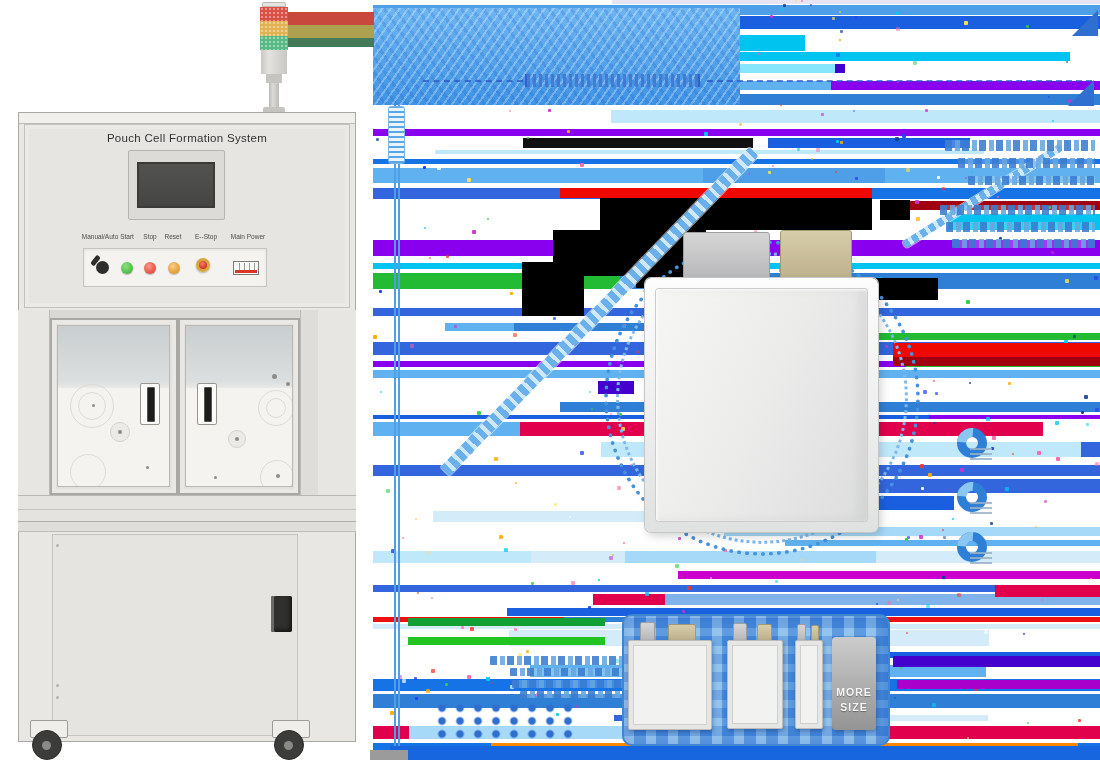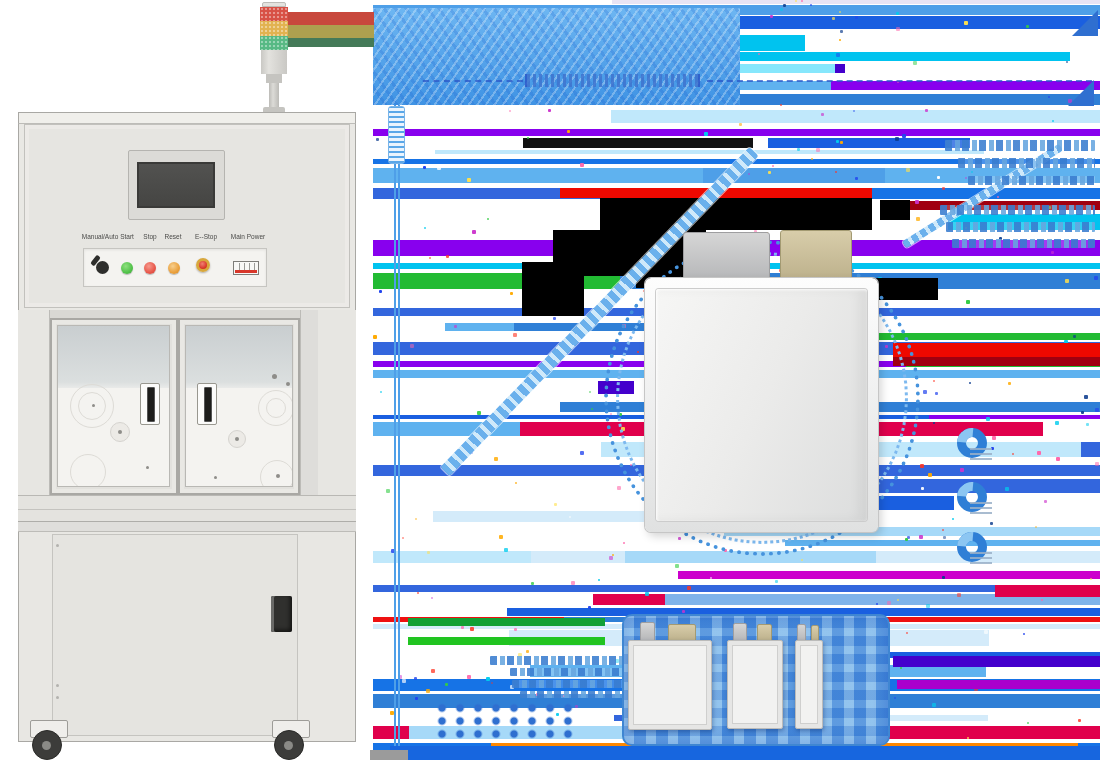--- a/index.html
+++ b/index.html
@@ -623,20 +623,21 @@
     <div class="size-panel"></div>
     <div class="tab-s tab-neg" style="left:640px;top:622px;width:15px;height:20px;"></div>
     <div class="tab-s tab-pos" style="left:668px;top:624px;width:28px;height:18px;"></div>
     <div class="cell-small" style="left:628px;top:640px;width:84px;height:90px;"></div>
     <div class="tab-s tab-neg" style="left:733px;top:623px;width:14px;height:19px;"></div>
     <div class="tab-s tab-pos" style="left:757px;top:624px;width:15px;height:18px;"></div>
     <div class="cell-small" style="left:727px;top:640px;width:56px;height:89px;"></div>
     <div class="tab-s tab-neg" style="left:797px;top:624px;width:9px;height:18px;"></div>
     <div class="tab-s tab-pos" style="left:811px;top:625px;width:8px;height:17px;"></div>
     <div class="cell-small" style="left:795px;top:640px;width:28px;height:89px;"></div>
+    <div class="more-size">MORE SIZE</div>
 
     <div class="bottom-bar"></div>
     <div class="gray-chip"></div>
   </div>
 
   <div id="machine">
 
     <div class="tl-cap"></div>
     <div class="tl-seg tl-red"></div>
     <div class="tl-seg tl-amber"></div>
@@ -645,20 +646,21 @@
     <div class="tl-neck"></div>
     <div class="tl-pole"></div>
     <div class="tl-foot"></div>
     <div class="band" style="top:12px;height:13px;background:#c8483d;"></div>
     <div class="band" style="top:25px;height:13px;background:#ada04f;"></div>
     <div class="band" style="top:38px;height:9px;background:#447a58;"></div>
 
     <div class="m-body"></div>
     <div class="m-topstrip"></div>
     <div class="m-upper"></div>
+    <div class="m-title">Pouch Cell Formation System</div>
     <div class="bezel"></div>
     <div class="screen"></div>
 
     <div class="ctl-label" style="left:100px;">Manual/Auto</div>
     <div class="ctl-label" style="left:127px;">Start</div>
     <div class="ctl-label" style="left:150px;">Stop</div>
     <div class="ctl-label" style="left:173px;">Reset</div>
     <div class="ctl-label" style="left:206px;">E--Stop</div>
     <div class="ctl-label" style="left:248px;">Main Power</div>
 

